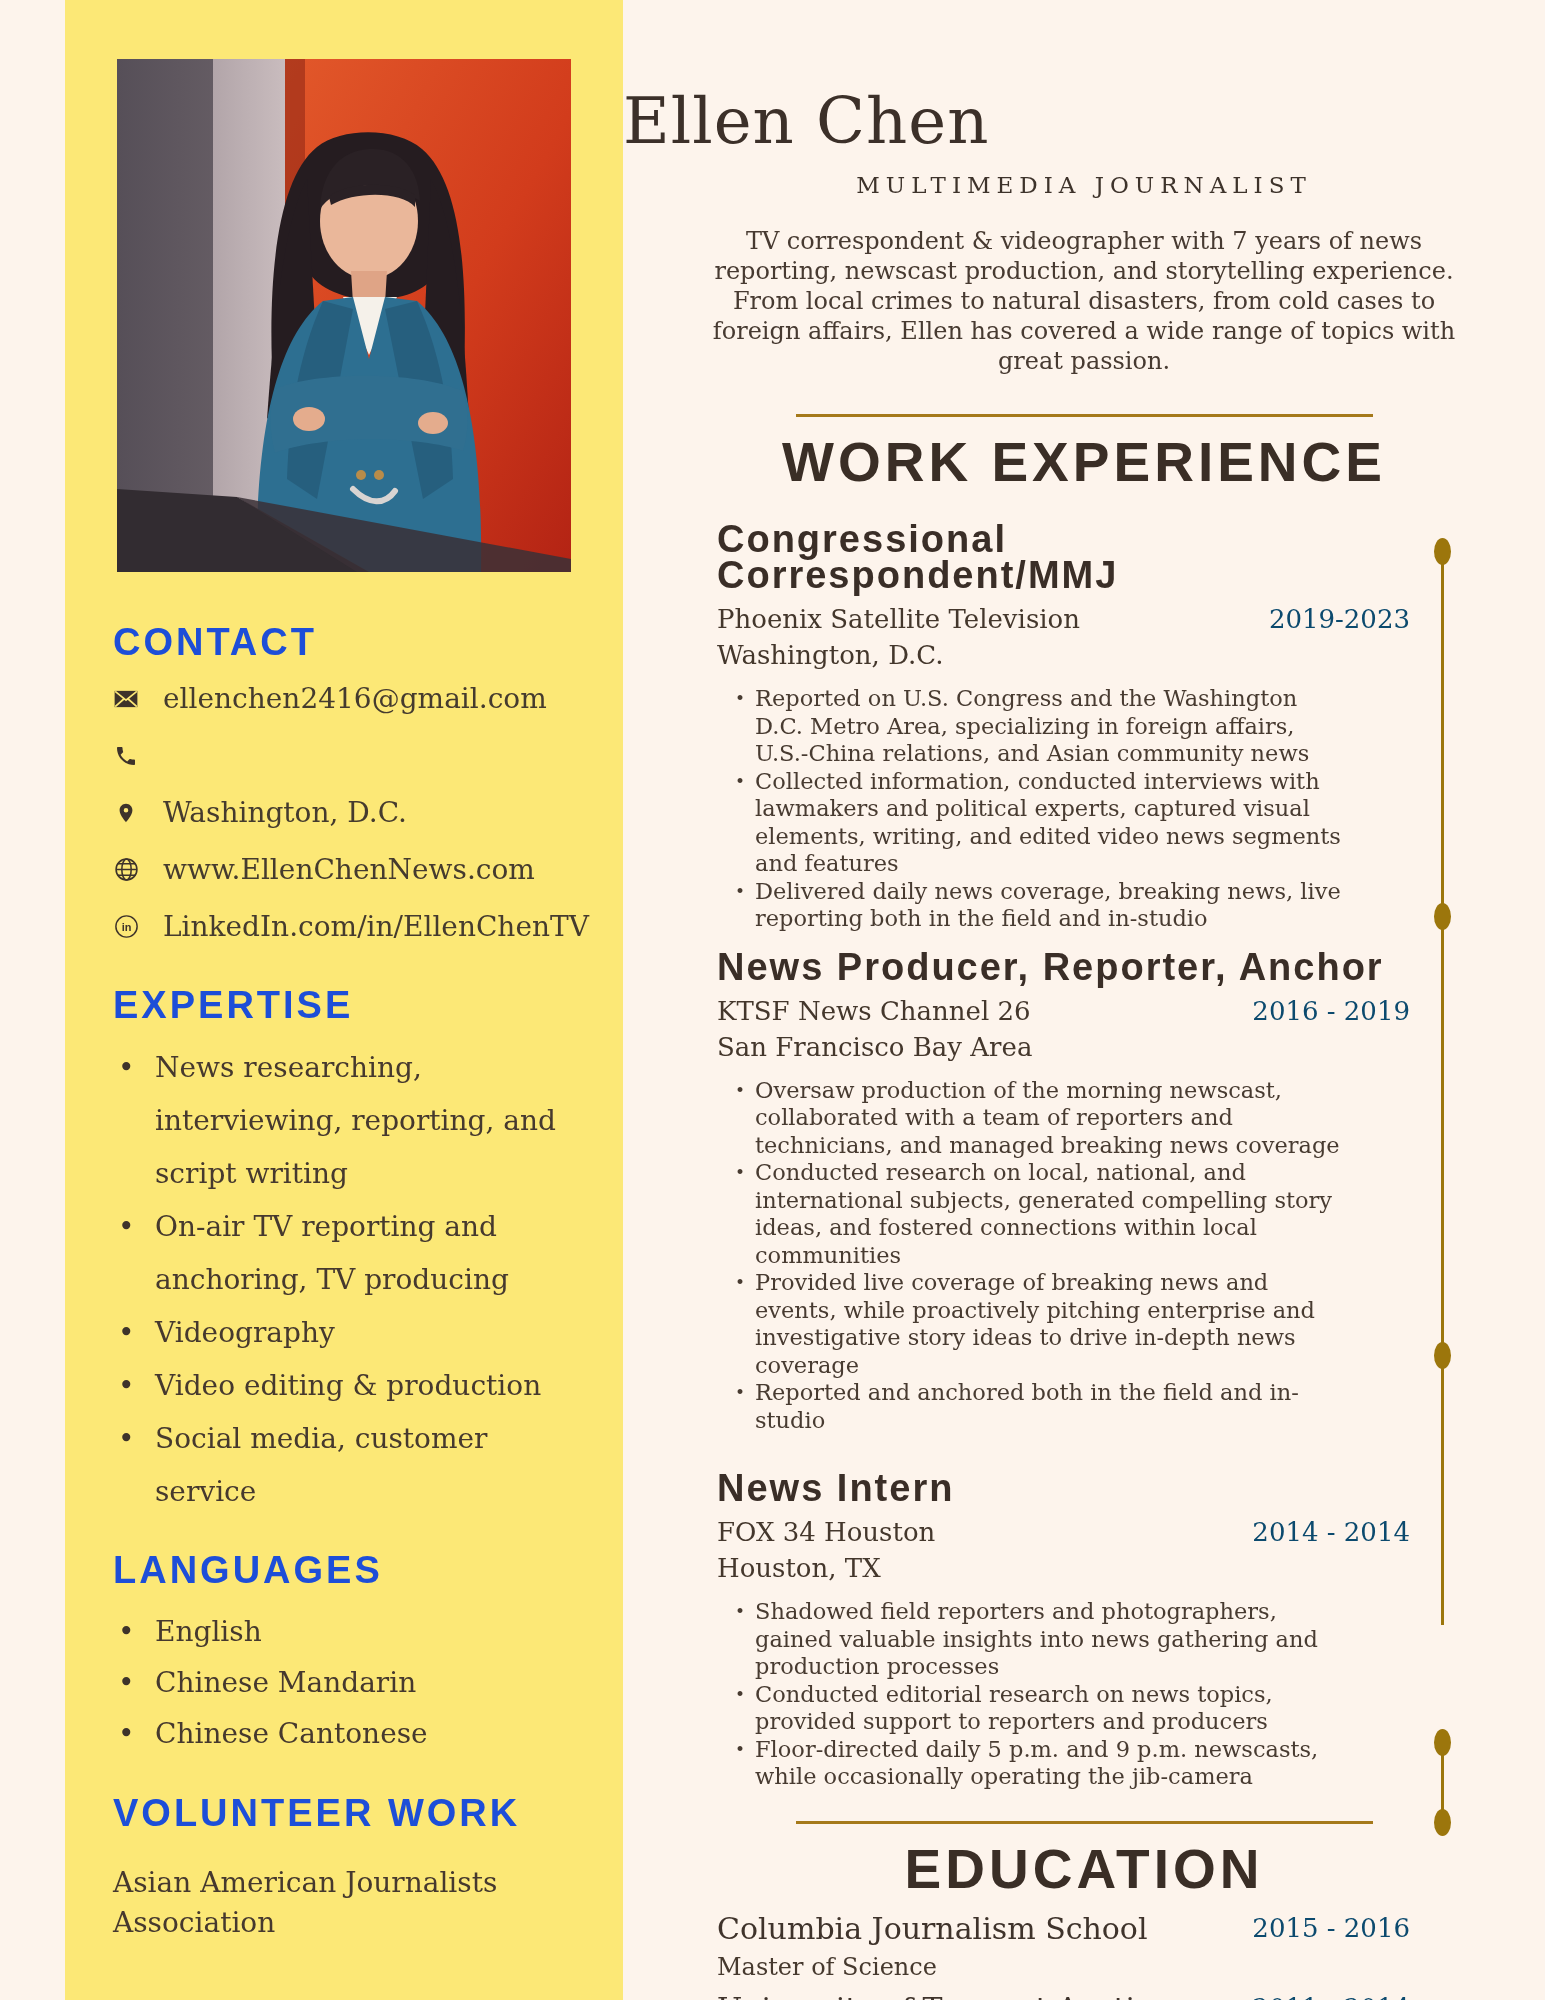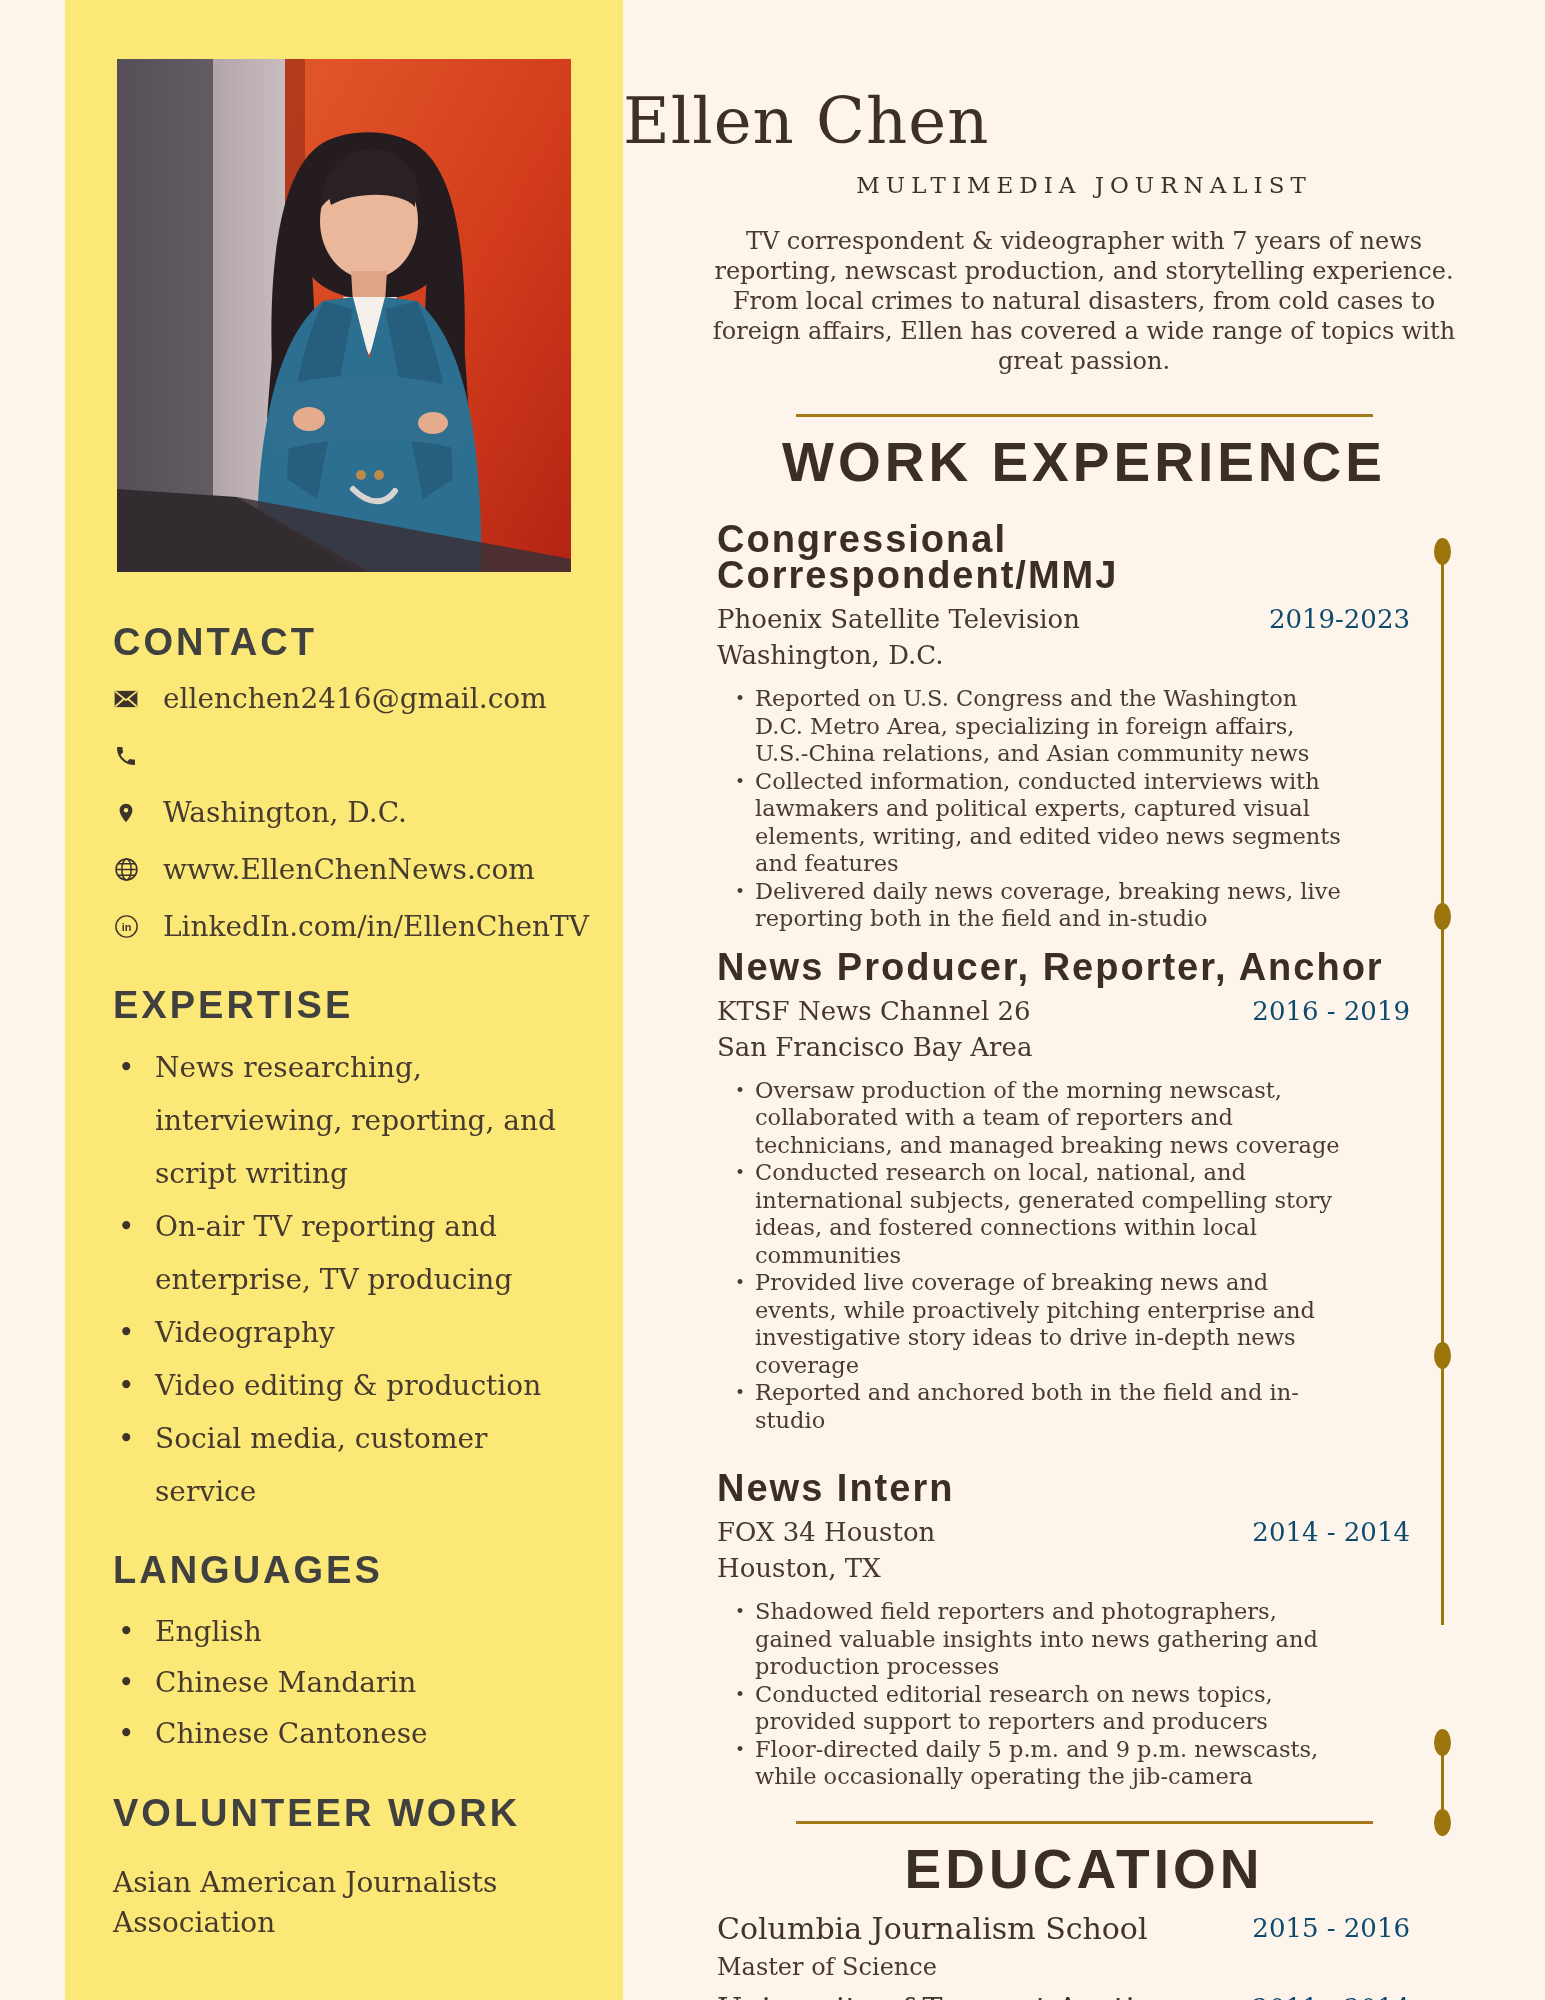--- a/index.html
+++ b/index.html
@@ -7,21 +7,21 @@
     position:relative;width:1545px;height:2000px;margin:0 auto;
     background:#fdf4ec;overflow:hidden;
     font-family:"DejaVu Serif", serif;color:#4a3c33;
   }
   
   .sidebar{position:absolute;left:65px;top:0;width:558px;height:2000px;background:#fce876;}
   .photo-wrap{position:absolute;left:52px;top:59px;width:454px;height:513px;overflow:hidden;}
   .side-content{position:absolute;left:0;top:572px;width:558px;box-sizing:border-box;padding:0 50px 0 48px;}
   .side-h{
     font-family:"Liberation Sans", sans-serif;font-weight:700;
-    font-size:38px;line-height:44px;letter-spacing:3px;color:#404040;
+    font-size:38px;line-height:44px;letter-spacing:3px;color:#1d4ed8;
   }
   .h-contact{margin-top:48px;}
   .contact-list{margin-top:6px;}
   .contact-row{display:flex;align-items:center;height:57px;}
   .contact-row .cicon{width:26px;height:26px;flex:0 0 26px;margin-right:24px;display:flex;align-items:center;justify-content:center;}
   .contact-row .ctext{font-size:28px;color:#453b2e;}
   .h-expertise{margin-top:28px;}
   ul.side-list{list-style:none;margin:14px 0 0 0;padding:0 0 0 5px;width:460px;box-sizing:border-box;}
   ul.side-list li{position:relative;padding-left:37px;font-size:28px;color:#46392e;}
   ul.exp-list li{line-height:53px;}
@@ -174,21 +174,21 @@
                 <text x="12" y="16" text-anchor="middle" font-family="Liberation Sans, sans-serif" font-size="10.5" font-weight="bold" fill="#3e332a">in</text>
               </svg>
           </span>
           <span class="ctext">LinkedIn.com/in/EllenChenTV</span>
         </div>
       </div>
 
       <div class="side-h h-expertise">EXPERTISE</div>
       <ul class="side-list exp-list">
         <li>News researching, interviewing, reporting, and script writing</li>
-        <li>On-air TV reporting and enterprise, TV producing</li>
+        <li>On-air TV reporting and anchoring, TV producing</li>
         <li>Videography</li>
         <li>Video editing &amp; production</li>
         <li>Social media, customer service</li>
       </ul>
 
       <div class="side-h h-languages">LANGUAGES</div>
       <ul class="side-list lang-list">
         <li>English</li>
         <li>Chinese Mandarin</li>
         <li>Chinese Cantonese</li>

